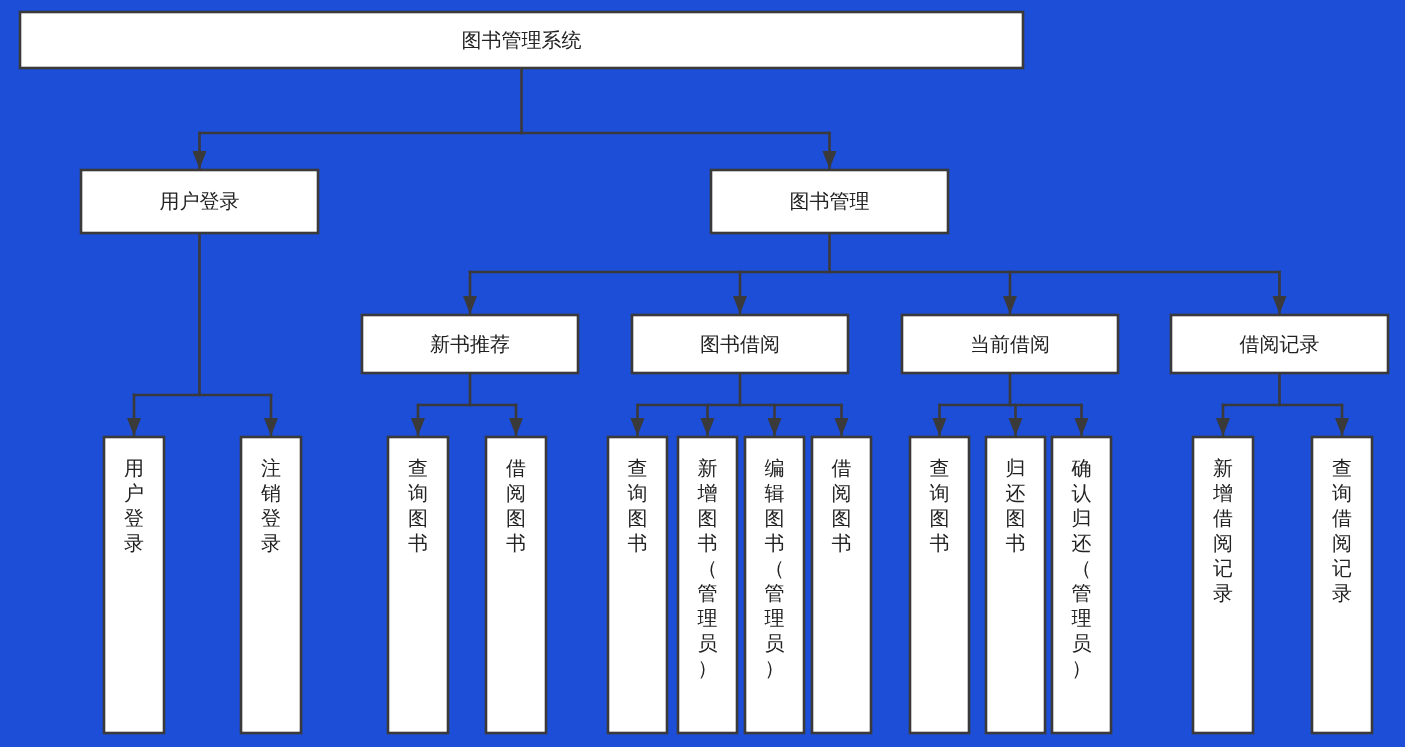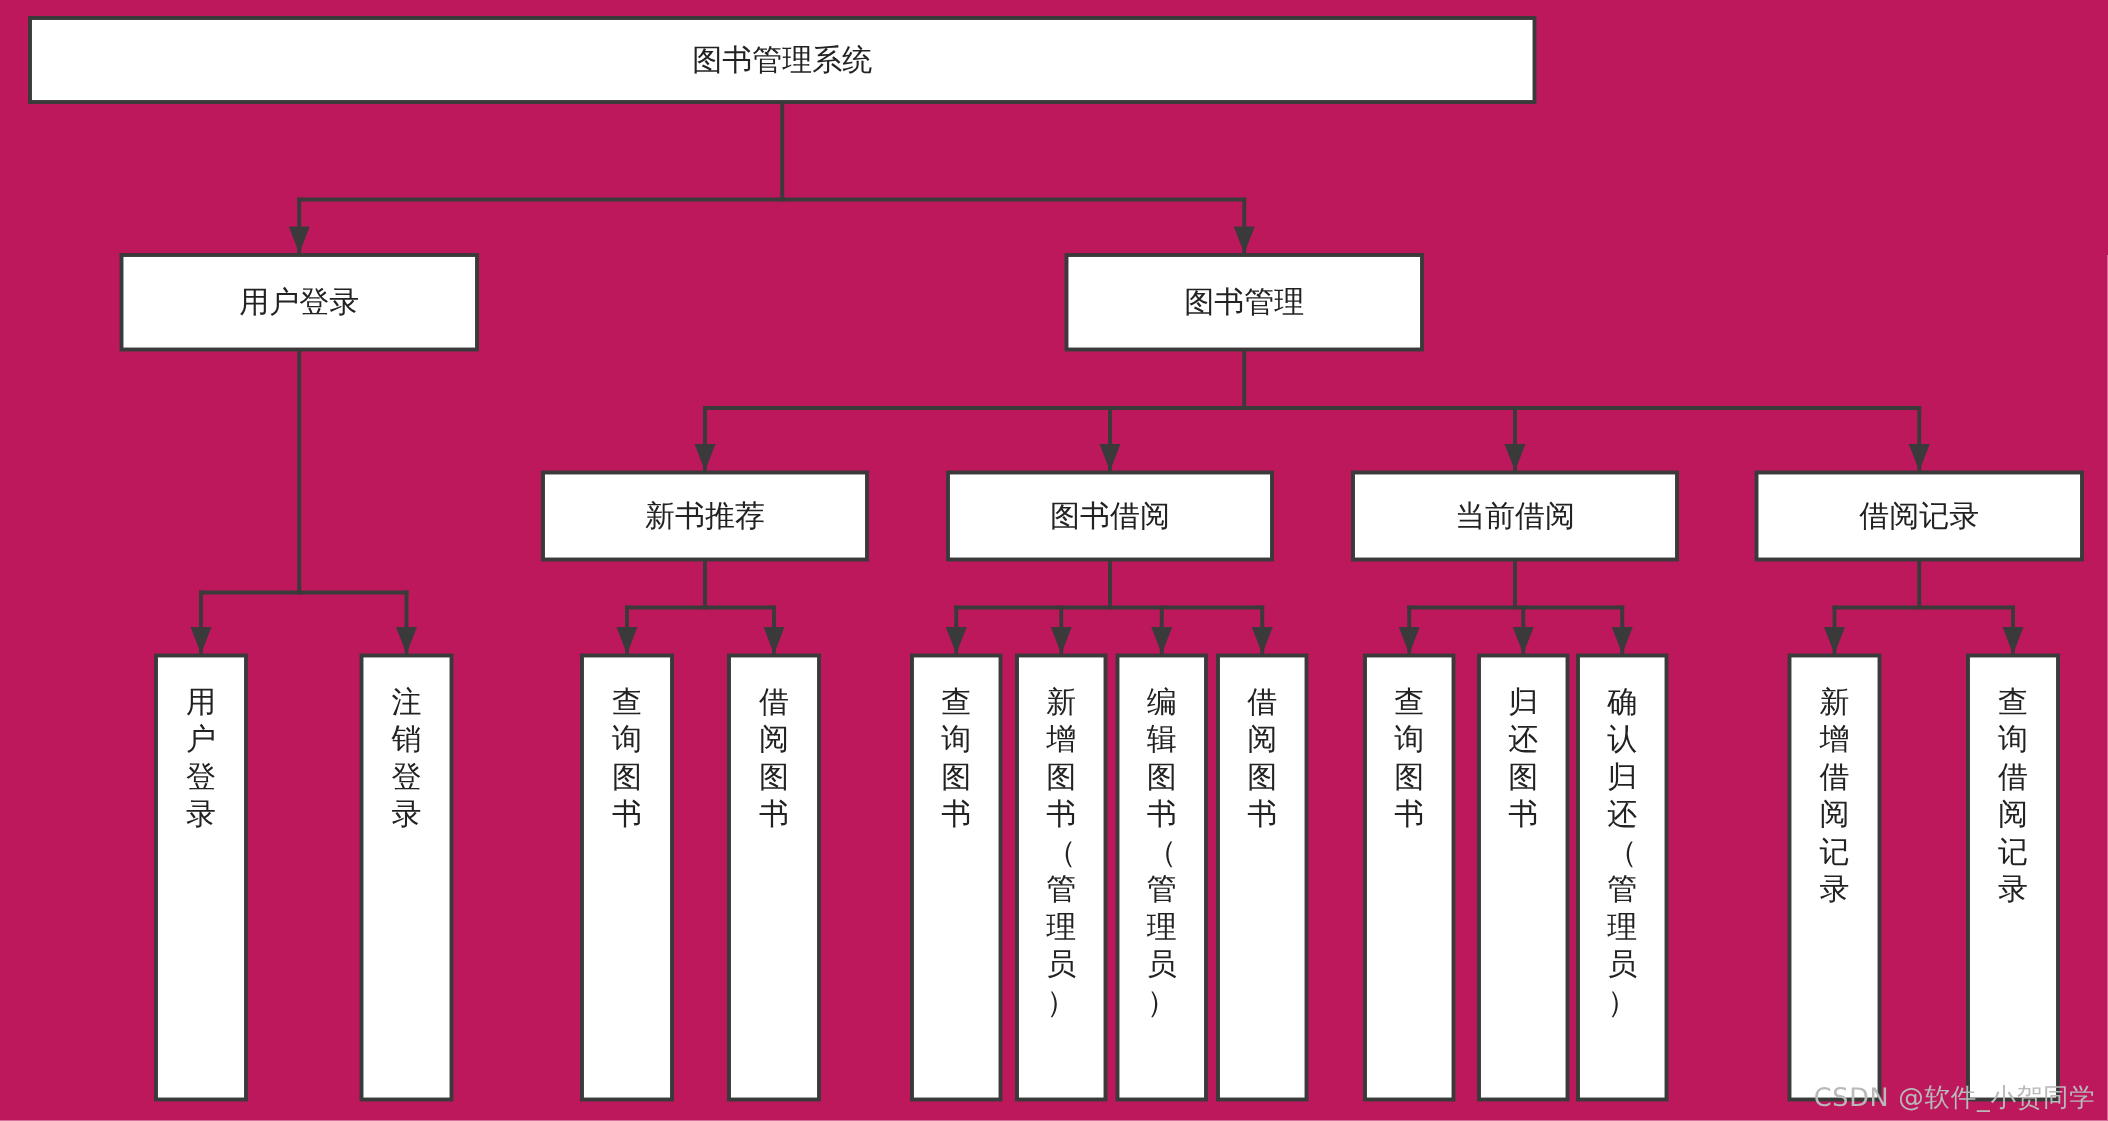--- a/index.html
+++ b/index.html
@@ -10,21 +10,21 @@
   body {
     width: 1405px;
     height: 747px;
     overflow: hidden;
     font-family: "DejaVu Sans", "Liberation Sans", sans-serif;
   }
   #diagram-root {
     position: relative;
     width: 1405px;
     height: 747px;
-    background: #be185d;
+    background: #1d4ed8;
     text-align: center;
   }
   svg#tree-svg {
     position: absolute;
     top: 0;
     left: 0;
     width: 1405px;
     height: 747px;
   }
   .node-box {
@@ -204,15 +204,14 @@
           <rect x="1193" y="437" width="60" height="296" class="node-box"></rect>
           <text class="node-label-v" x="1223" y="474.5"><tspan x="1223" dy="0">新</tspan><tspan x="1223" dy="25">增</tspan><tspan x="1223" dy="25">借</tspan><tspan x="1223" dy="25">阅</tspan><tspan x="1223" dy="25">记</tspan><tspan x="1223" dy="25">录</tspan></text>
         </g>
         <g>
           <rect x="1312" y="437" width="60" height="296" class="node-box"></rect>
           <text class="node-label-v" x="1342" y="474.5"><tspan x="1342" dy="0">查</tspan><tspan x="1342" dy="25">询</tspan><tspan x="1342" dy="25">借</tspan><tspan x="1342" dy="25">阅</tspan><tspan x="1342" dy="25">记</tspan><tspan x="1342" dy="25">录</tspan></text>
         </g>
       </g>
   </svg>
 
-  <div class="watermark">CSDN @软件_小贺同学</div>
 
 </div>
 
 </body></html>

